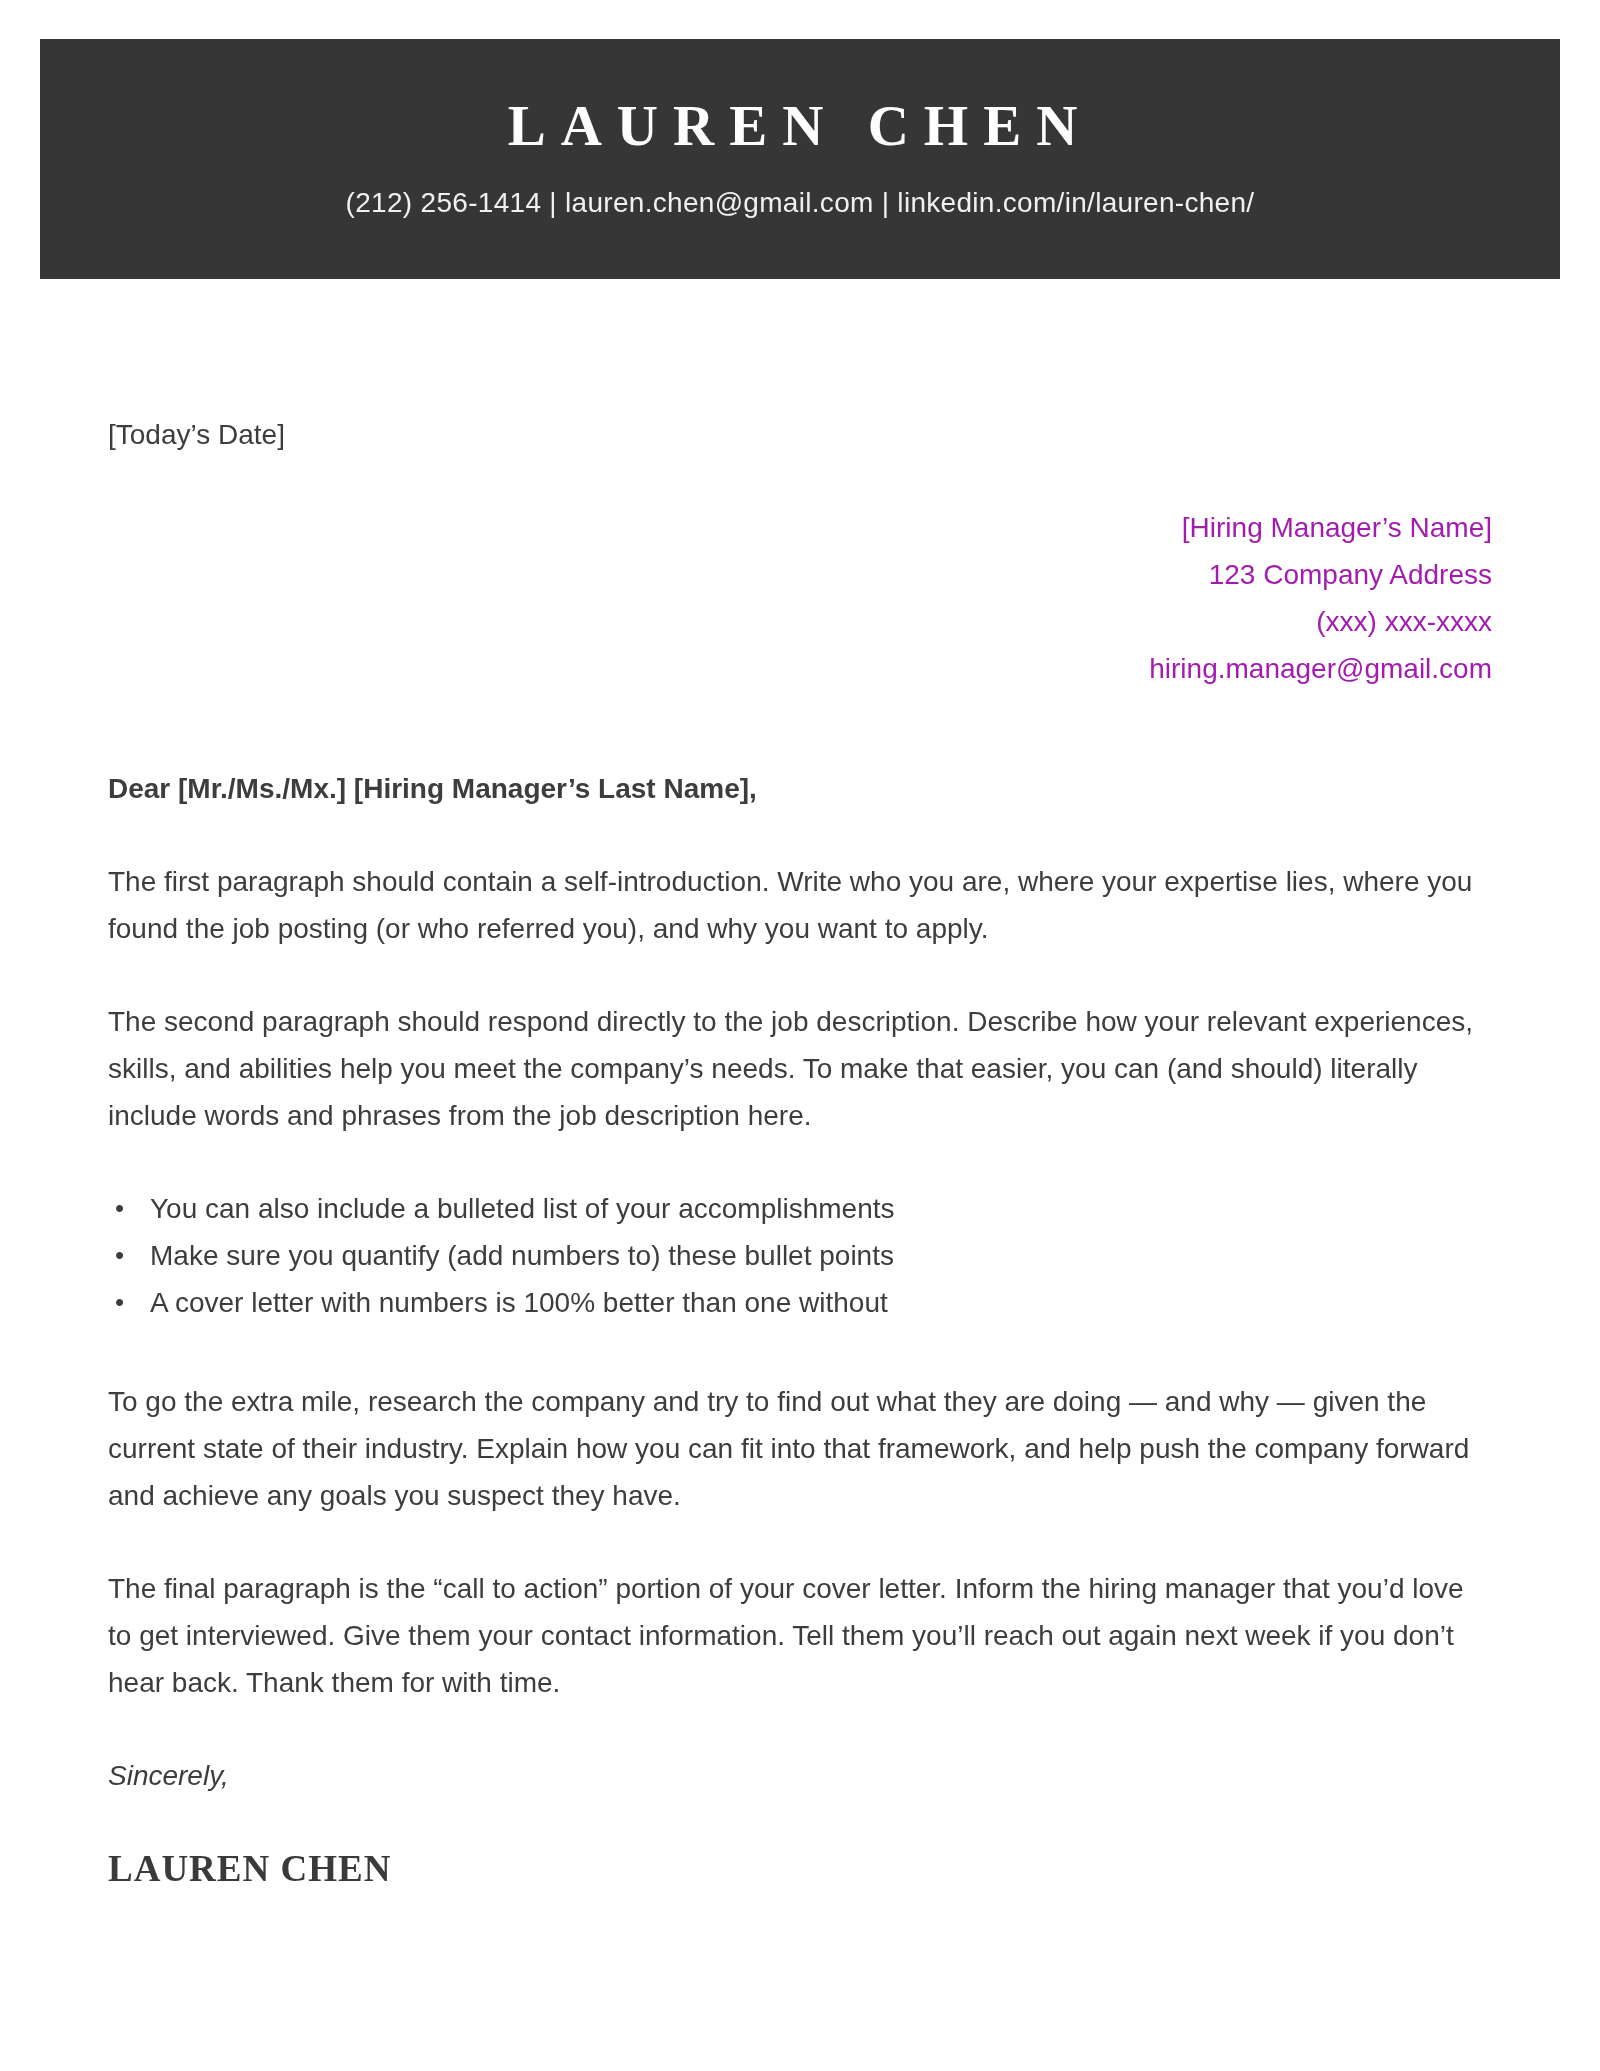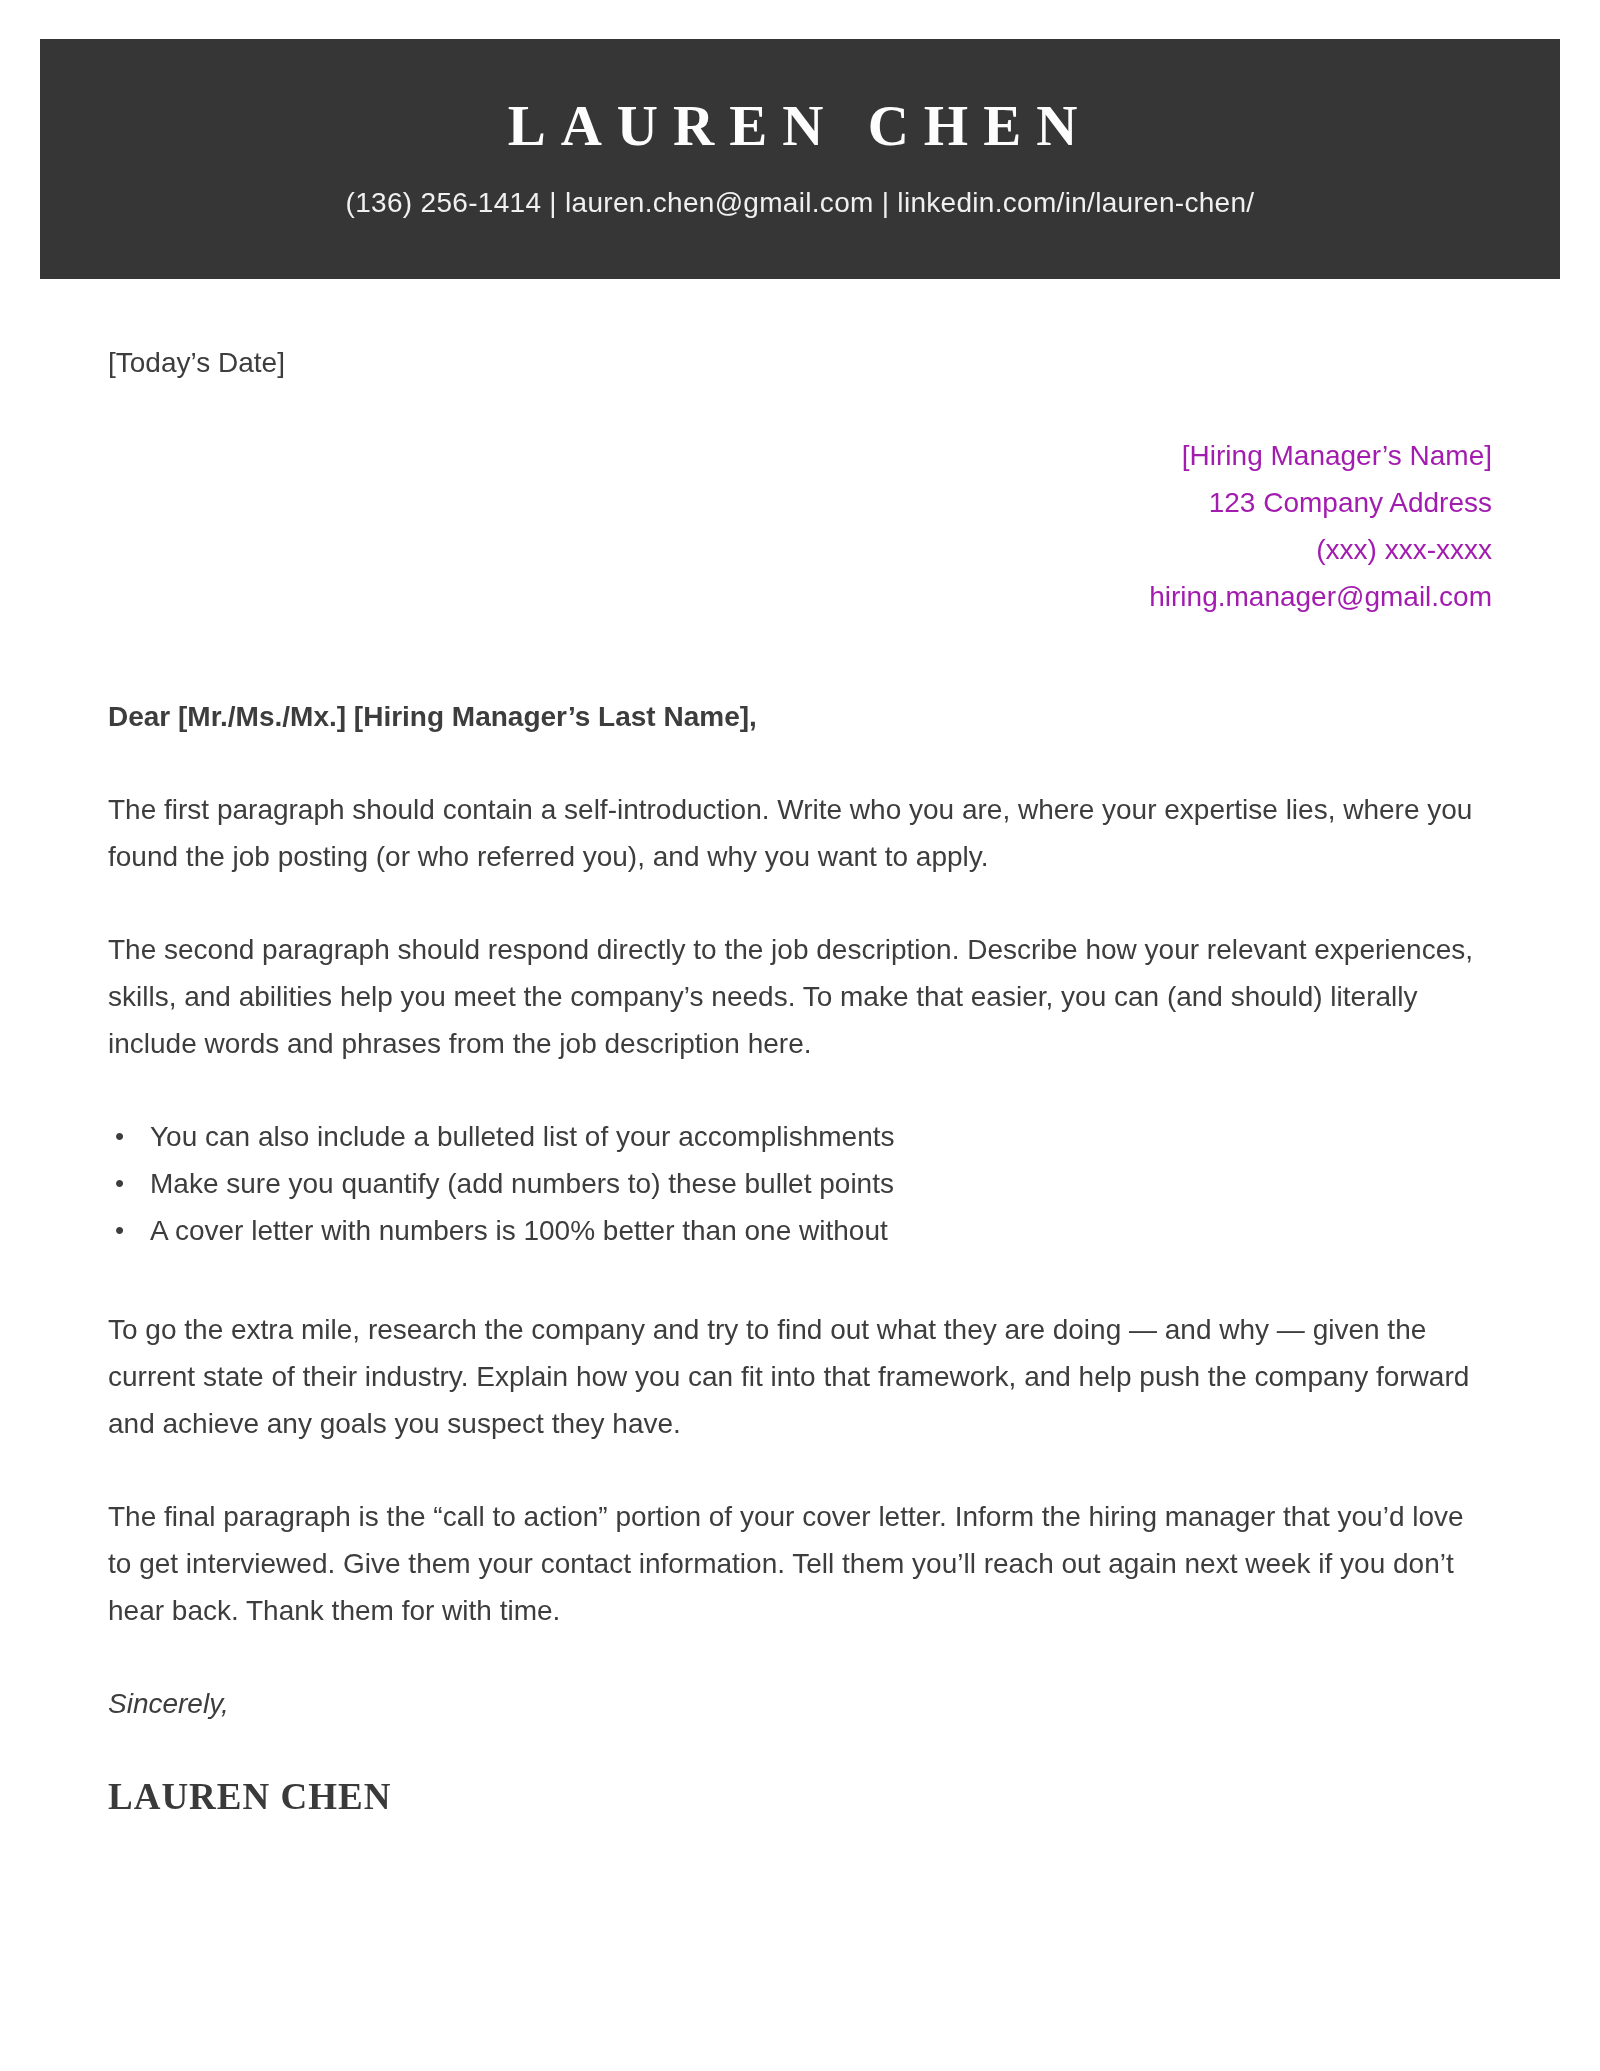--- a/index.html
+++ b/index.html
@@ -42,22 +42,22 @@
     font-size: 28px;
     line-height: 32px;
     letter-spacing: 0.3px;
     color: #f0f0f0;
     font-weight: 400;
     white-space: nowrap;
   }
 
   
   .letter {
-    margin: 0 108px;
-    padding-top: 60px;
+    margin: 16px 108px;
+    padding-top: 116px;
     font-size: 28px;
     line-height: 47px;
     color: #3d3d3d;
   }
   .letter p { margin: 0 0 46px 0; }
 
   .date-line { margin-bottom: 73px; }
 
   .recipient-block {
     color: #a21caf;
@@ -97,21 +97,21 @@
     color: #3a3a3a;
   }
 </style>
 </head>
 <body>
 
 <div class="page">
 
   <div class="header-band">
     <div class="candidate-name">LAUREN CHEN</div>
-    <div class="contact-line">(136) 256-1414 | lauren.chen@gmail.com | linkedin.com/in/lauren-chen/</div>
+    <div class="contact-line">(212) 256-1414 | lauren.chen@gmail.com | linkedin.com/in/lauren-chen/</div>
   </div>
 
   <div class="letter">
 
     <p class="date-line">[Today’s Date]</p>
 
     <div class="recipient-block">
       <div>[Hiring Manager’s Name]</div>
       <div>123 Company Address</div>
       <div>(xxx) xxx-xxxx</div>

